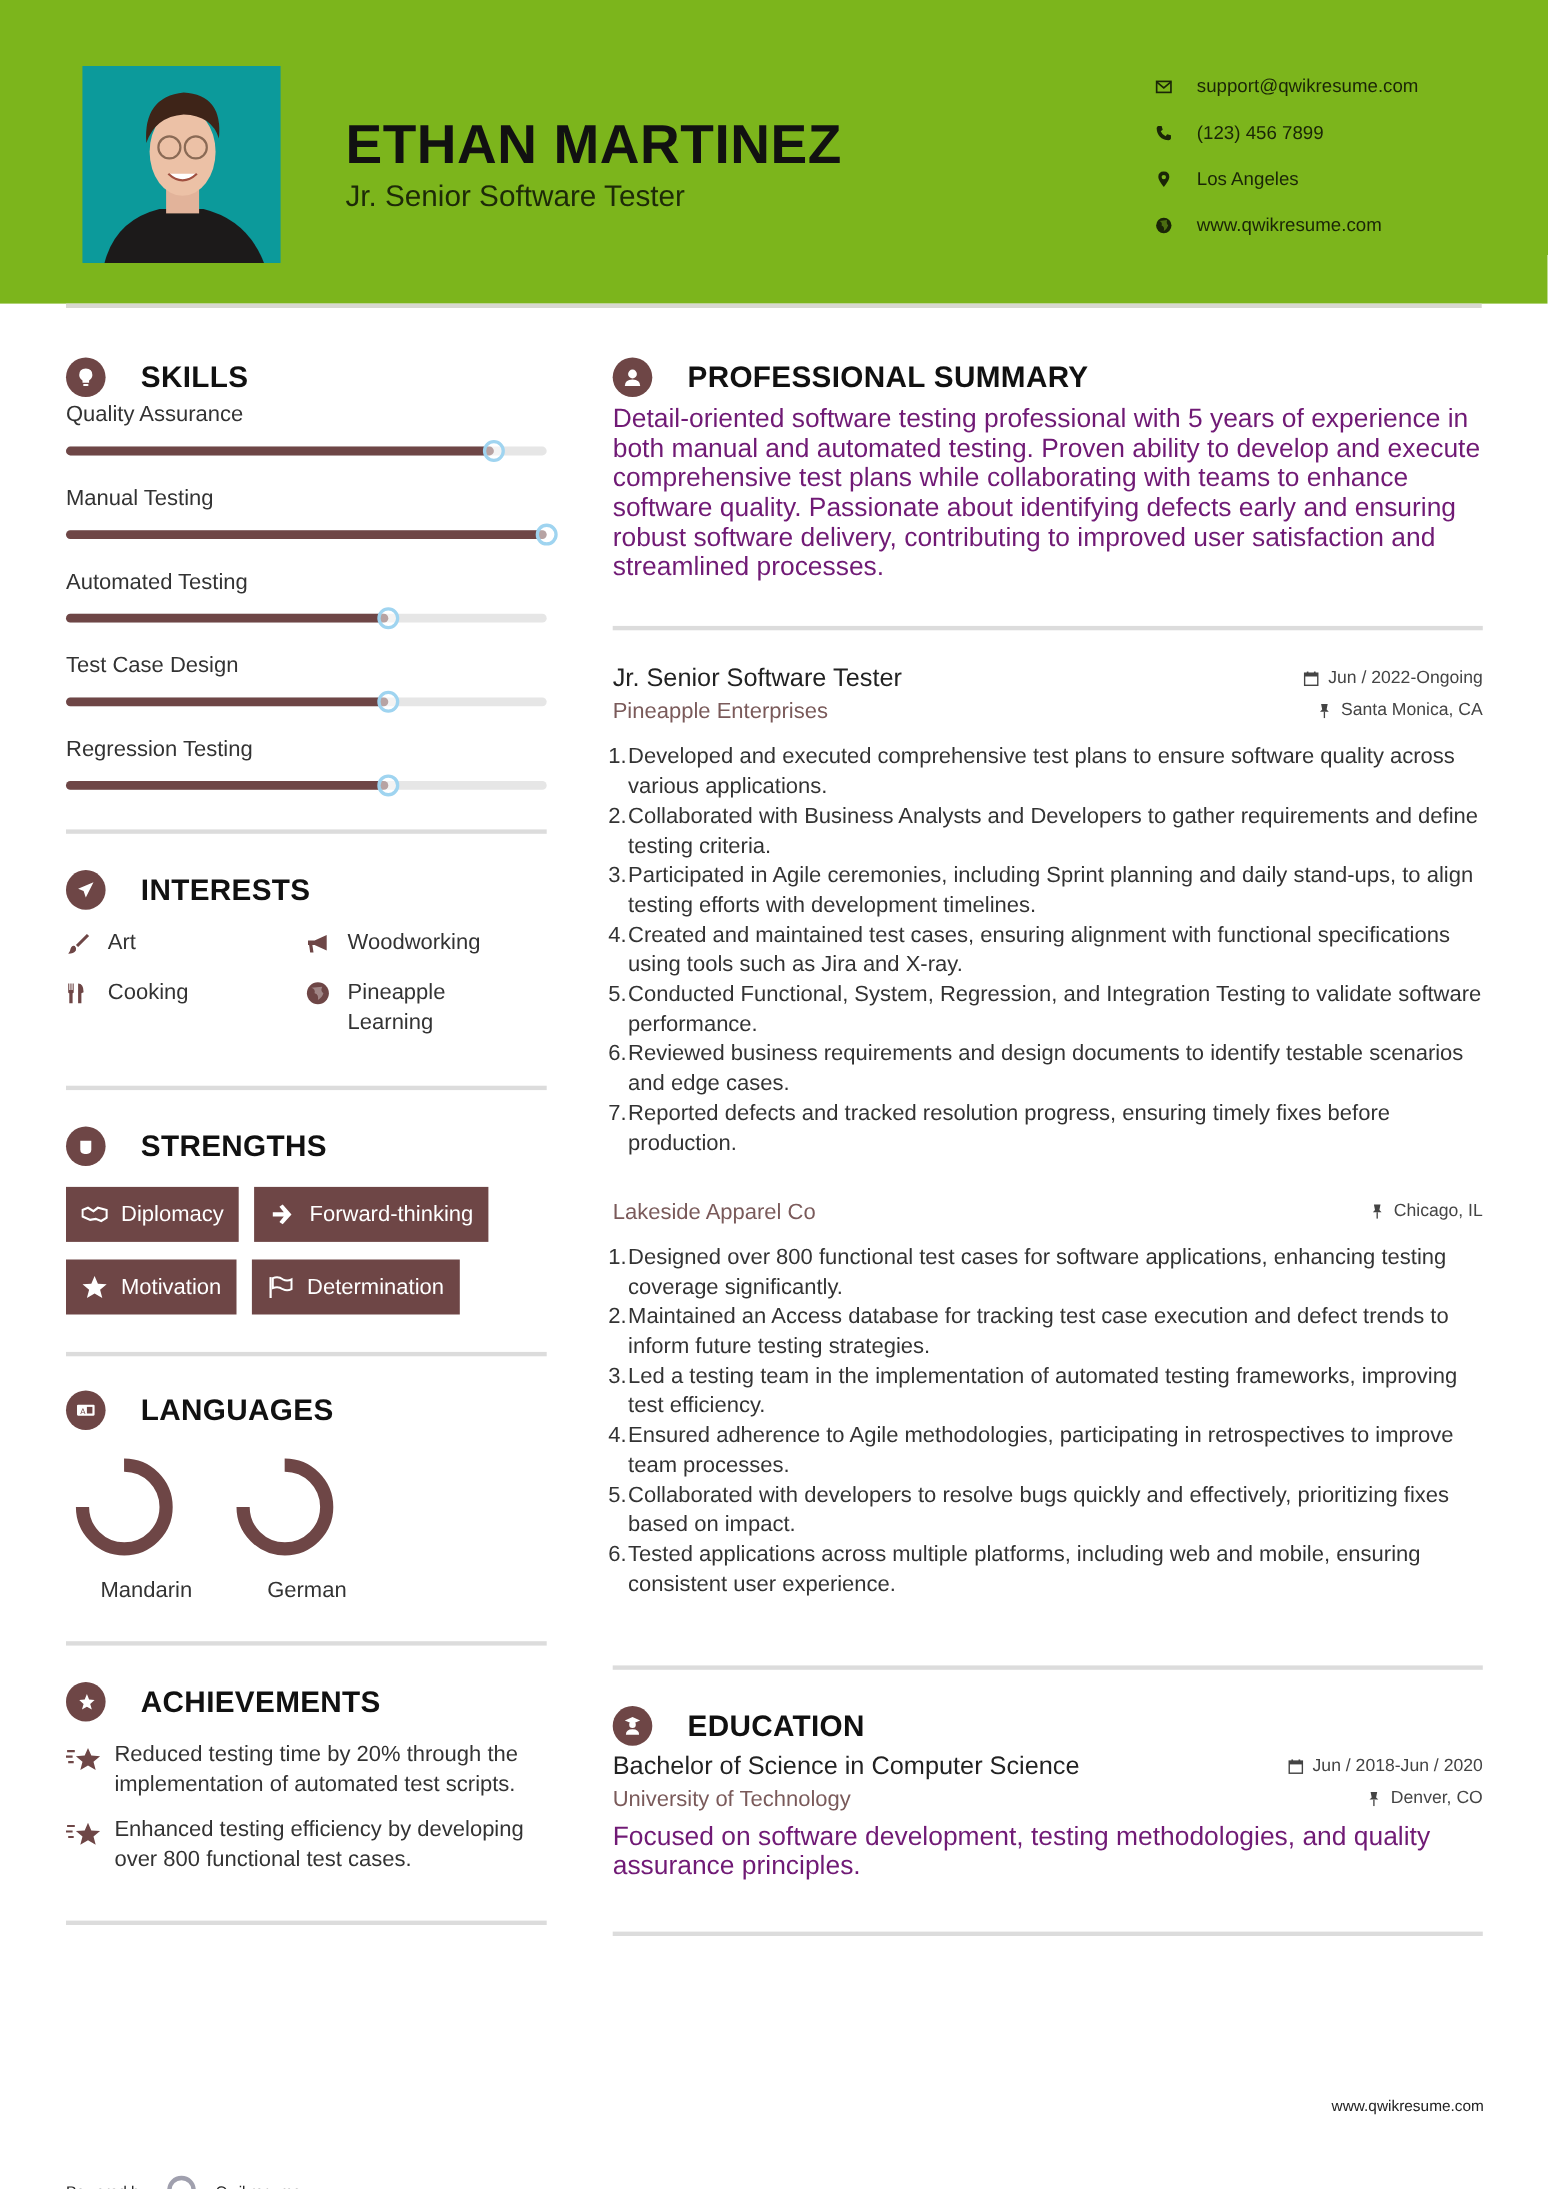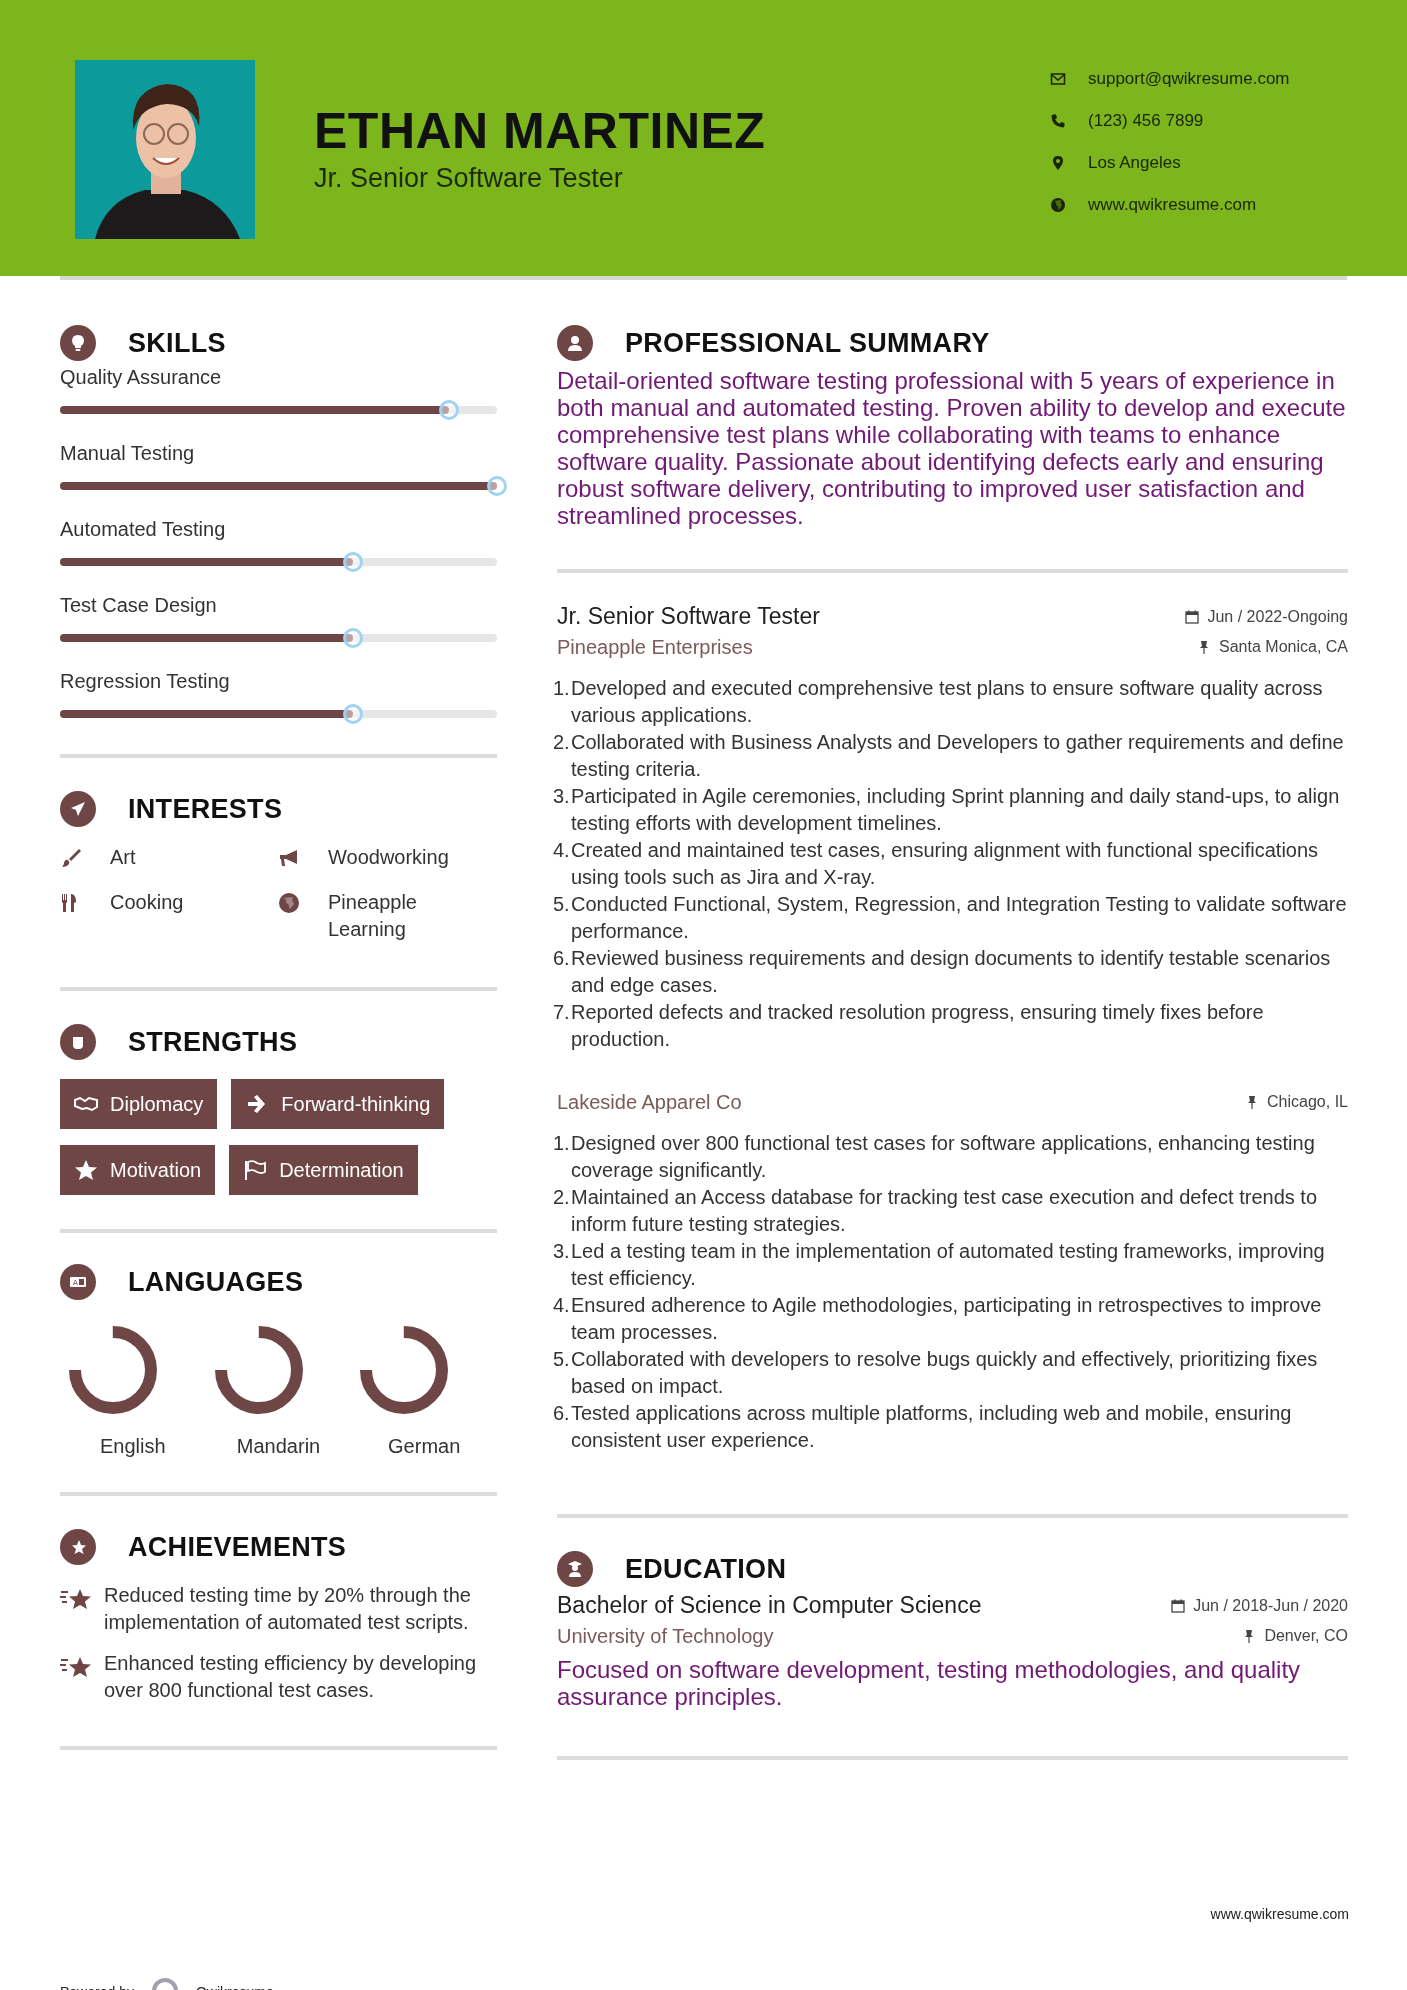--- a/index.html
+++ b/index.html
@@ -29,21 +29,21 @@
 
   
   .skill { position: relative; height: 76px; }
   .skill-label { position: absolute; left: 0; top: 0; font-size: 20px; color: #333; }
   .skill-track { position: absolute; left: 0; top: 40px; width: 437px; height: 8px; background: #e6e6e6; border-radius: 4px; }
   .skill-fill { position: absolute; left: 0; top: 0; height: 8px; background: #6e4646; border-radius: 4px; }
   .skill-knob { position: absolute; top: -6px; width: 20px; height: 20px; border-radius: 50%; border: 3px solid #9fd4f0; background: rgba(255,255,255,0.5); margin-left: -10px; }
 
   
   .interests { display: grid; grid-template-columns: 218px 219px; row-gap: 18px; margin-top: 14px; }
-  .interest { display: flex; align-items: flex-start; font-size: 20px; color: #333; line-height: 27px; gap: 12px; }
+  .interest { display: flex; align-items: flex-start; font-size: 20px; color: #333; line-height: 27px; }
   .interest .ii { width: 30px; height: 27px; display: inline-flex; align-items: center; margin-right: 8px; }
   .interest svg { width: 22px; height: 22px; fill: #6e4646; }
 
   
   .strengths { display: flex; flex-wrap: wrap; gap: 16px 14px; margin-top: 16px; }
   .strength { background: #6e4646; color: #fff; height: 50px; padding: 0 14px; display: inline-flex; align-items: center; font-size: 20px; }
   .strength svg { width: 24px; height: 22px; fill: #fff; margin-right: 12px; }
 
   
   .langs { display: flex; margin-top: 20px; }
@@ -283,26 +283,20 @@
             <rect x="11" y="7" width="5" height="6" fill="#6e4646"></rect>
           </svg>
         </span>
       <span class="sec-title">LANGUAGES</span>
     </div>
     <div class="langs">
       <div class="lang">
         <svg viewBox="0 0 94 94">
             <circle cx="47" cy="47" r="38" fill="none" stroke="#6e4646" stroke-width="12" stroke-dasharray="179 60" transform="rotate(0 47 47) scale(-1 1) translate(-94 0)"></circle>
           </svg>
-        <div class="lang-label">English</div>
-      </div>
-      <div class="lang">
-        <svg viewBox="0 0 94 94">
-            <circle cx="47" cy="47" r="38" fill="none" stroke="#6e4646" stroke-width="12" stroke-dasharray="179 60" transform="rotate(0 47 47) scale(-1 1) translate(-94 0)"></circle>
-          </svg>
         <div class="lang-label">Mandarin</div>
       </div>
       <div class="lang">
         <svg viewBox="0 0 94 94">
             <circle cx="47" cy="47" r="38" fill="none" stroke="#6e4646" stroke-width="12" stroke-dasharray="179 60" transform="rotate(0 47 47) scale(-1 1) translate(-94 0)"></circle>
           </svg>
         <div class="lang-label">German</div>
       </div>
     </div>
   </section>

